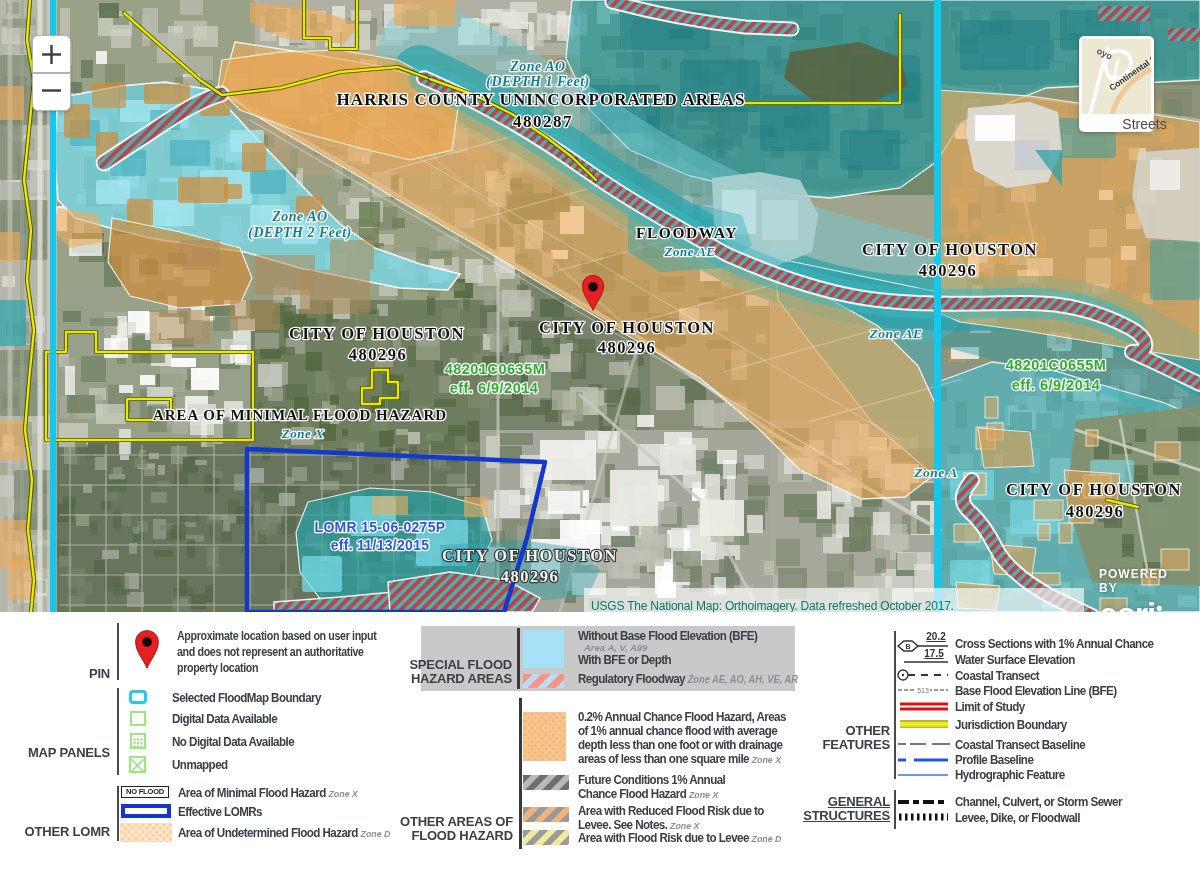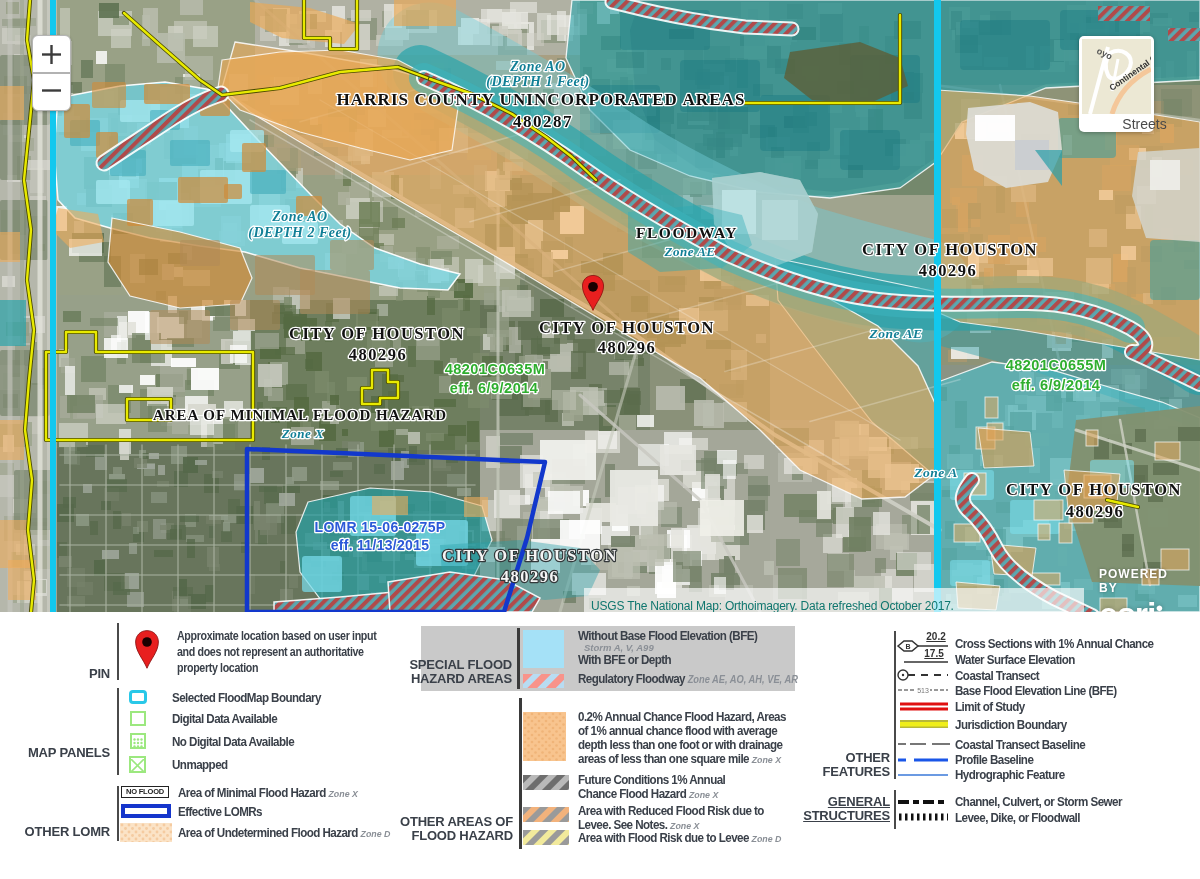--- a/index.html
+++ b/index.html
@@ -1747,21 +1747,21 @@
 
 <div class="abs" style="left:421px;top:626px;width:374px;height:65px;background:#c9c9c9;"></div>
 
 <div class="dv" style="left:517px;top:628px;height:61px;background:#3a3a3a;width:2.5px;"></div>
 
 <div class="abs lbl" style="left:404px;top:658px;width:108px;line-height:13.5px;">SPECIAL FLOOD<br>HAZARD AREAS</div>
 
 <div class="abs" style="left:523px;top:630px;width:41px;height:38px;background:#a5e1f7;"></div>
 
 <div class="abs itm" style="left:578px;top:629px;">Without Base Flood Elevation (BFE)</div>
-<div class="abs zn" style="left:584px;top:642px;">Storm A, V, A99</div>
+<div class="abs zn" style="left:584px;top:642px;">Area A, V, A99</div>
 <div class="abs itm" style="left:578px;top:653px;">With BFE or Depth</div>
 
 <svg class="abs" style="left:523px;top:674px;" width="41" height="14">
     <rect width="41" height="14" fill="url(#fwleg2)"></rect>
     <defs>
       <pattern id="fwleg2" width="13" height="13" patternUnits="userSpaceOnUse" patternTransform="rotate(45)">
         <rect width="13" height="13" fill="#b8dcf2"></rect>
         <rect width="7" height="13" fill="#f8938a"></rect>
       </pattern>
     </defs>
@@ -1813,21 +1813,21 @@
       <pattern id="ys2" width="12" height="12" patternUnits="userSpaceOnUse" patternTransform="rotate(45)">
         <rect width="12" height="12" fill="#f2ea9c"></rect>
         <rect width="6" height="12" fill="#9a9a9a"></rect>
       </pattern>
     </defs>
   </svg>
 <div class="abs itm" style="left:578px;top:831px;">Area with Flood Risk due to Levee <span class="zn">Zone D</span></div>
 
 <div class="dv" style="left:894px;top:631px;height:148px;width:1.6px;"></div>
 
-<div class="abs lbl" style="left:790px;top:751px;width:100px;line-height:13.5px;">OTHER<br>FEATURES</div>
+<div class="abs lbl" style="left:790px;top:724px;width:100px;line-height:13.5px;">OTHER<br>FEATURES</div>
 
 <div class="dv" style="left:894px;top:790px;height:39px;width:1.6px;"></div>
 
 <div class="abs lbl" style="left:790px;top:795px;width:100px;line-height:14px;text-decoration:underline;">GENERAL<br>STRUCTURES</div>
 
 <svg class="abs" style="left:896px;top:628px;" width="56" height="200" viewBox="0 0 56 200">
 
 <g>
       <path d="M2,18 L8,13 L16,13 L22,18 L16,23 L8,23 Z" fill="none" stroke="#333" stroke-width="1.5"></path>
       <text x="12" y="21" font-size="7" font-weight="bold" fill="#333" text-anchor="middle">B</text>

